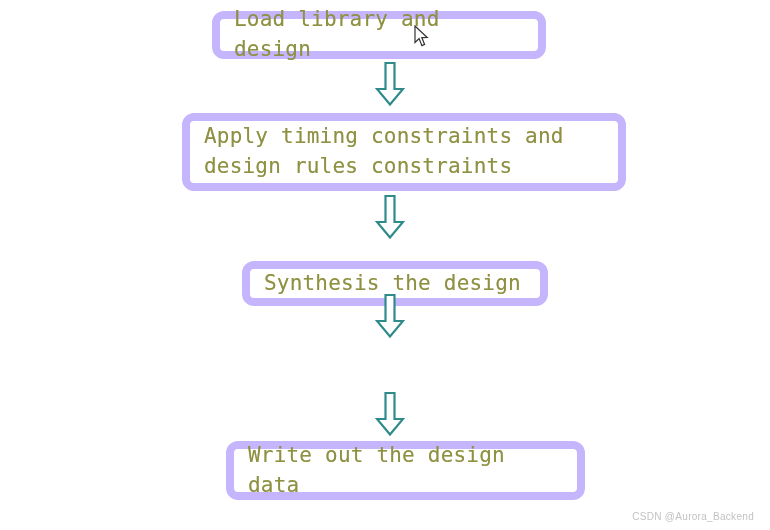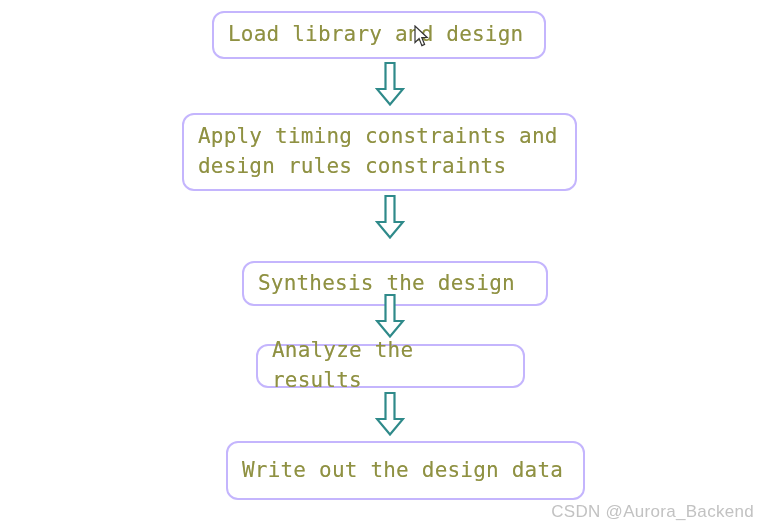--- a/index.html
+++ b/index.html
@@ -20,37 +20,37 @@
     left: 0;
     top: 0;
     width: 770px;
     height: 530px;
   }
 
   .node {
     position: absolute;
     box-sizing: border-box;
     background: #ffffff;
-    border: 2px solid #c4b5fd;
+    border: 8px solid #c4b5fd;
     border-radius: 12px;
     display: flex;
     align-items: center;
     justify-content: flex-start;
     font-family: "DejaVu Sans Mono", "Liberation Mono", monospace;
     font-size: 21px;
     line-height: 1.42;
     letter-spacing: 0.2px;
     color: #8f9142;
     white-space: pre-line;
     padding: 0 14px;
     text-shadow: 0 0 0.4px rgba(143,145,66,0.45);
   }
 
   .node-1 { left: 212px; top: 11px;  width: 334px; height: 48px; }
-  .node-2 { left: 182px; top: 113px; width: 395px; height: 78px; }
+  .node-2 { left: 182px; top: 113px; width: 444px; height: 78px; }
   .node-3 { left: 242px; top: 245px; width: 306px; height: 45px; margin-top: 16px; }
   .node-4 { left: 256px; top: 344px; width: 269px; height: 44px; }
   .node-5 { left: 226px; top: 441px; width: 359px; height: 59px; }
 
   .arrow {
     position: absolute;
     width: 30px;
   }
   .arrow svg { display: block; width: 100%; height: 100%; }
 
@@ -67,21 +67,21 @@
     height: 24px;
     pointer-events: none;
   }
   #cursor svg { display: block; }
 
   #watermark {
     position: absolute;
     right: 16px;
     bottom: 8px;
     font-family: "Liberation Sans", sans-serif;
-    font-size: 17px;
+    font-size: 10px;
     color: #c2c2c2;
     letter-spacing: 0.3px;
     white-space: nowrap;
   }
 </style>
 </head>
 <body>
 
 <div id="flow-canvas">
 
@@ -103,21 +103,20 @@
   </div>
 
   <div class="node node-3">Synthesis the design</div>
 
   <div class="arrow arrow-3">
     <svg viewBox="0 0 30 44" preserveAspectRatio="none" aria-hidden="true">
       <path d="M10.5 1 L19.5 1 L19.5 27 L28 27 L15 42.5 L2 27 L10.5 27 Z" fill="#ffffff" stroke="#2f8a8a" stroke-width="2.2" stroke-linejoin="miter"></path>
     </svg>
   </div>
 
-  <div class="node node-4">Analyze the results</div>
 
   <div class="arrow arrow-4">
     <svg viewBox="0 0 30 44" preserveAspectRatio="none" aria-hidden="true">
       <path d="M10.5 1 L19.5 1 L19.5 27 L28 27 L15 42.5 L2 27 L10.5 27 Z" fill="#ffffff" stroke="#2f8a8a" stroke-width="2.2" stroke-linejoin="miter"></path>
     </svg>
   </div>
 
   <div class="node node-5">Write out the design data</div>
 
   <div id="cursor">

